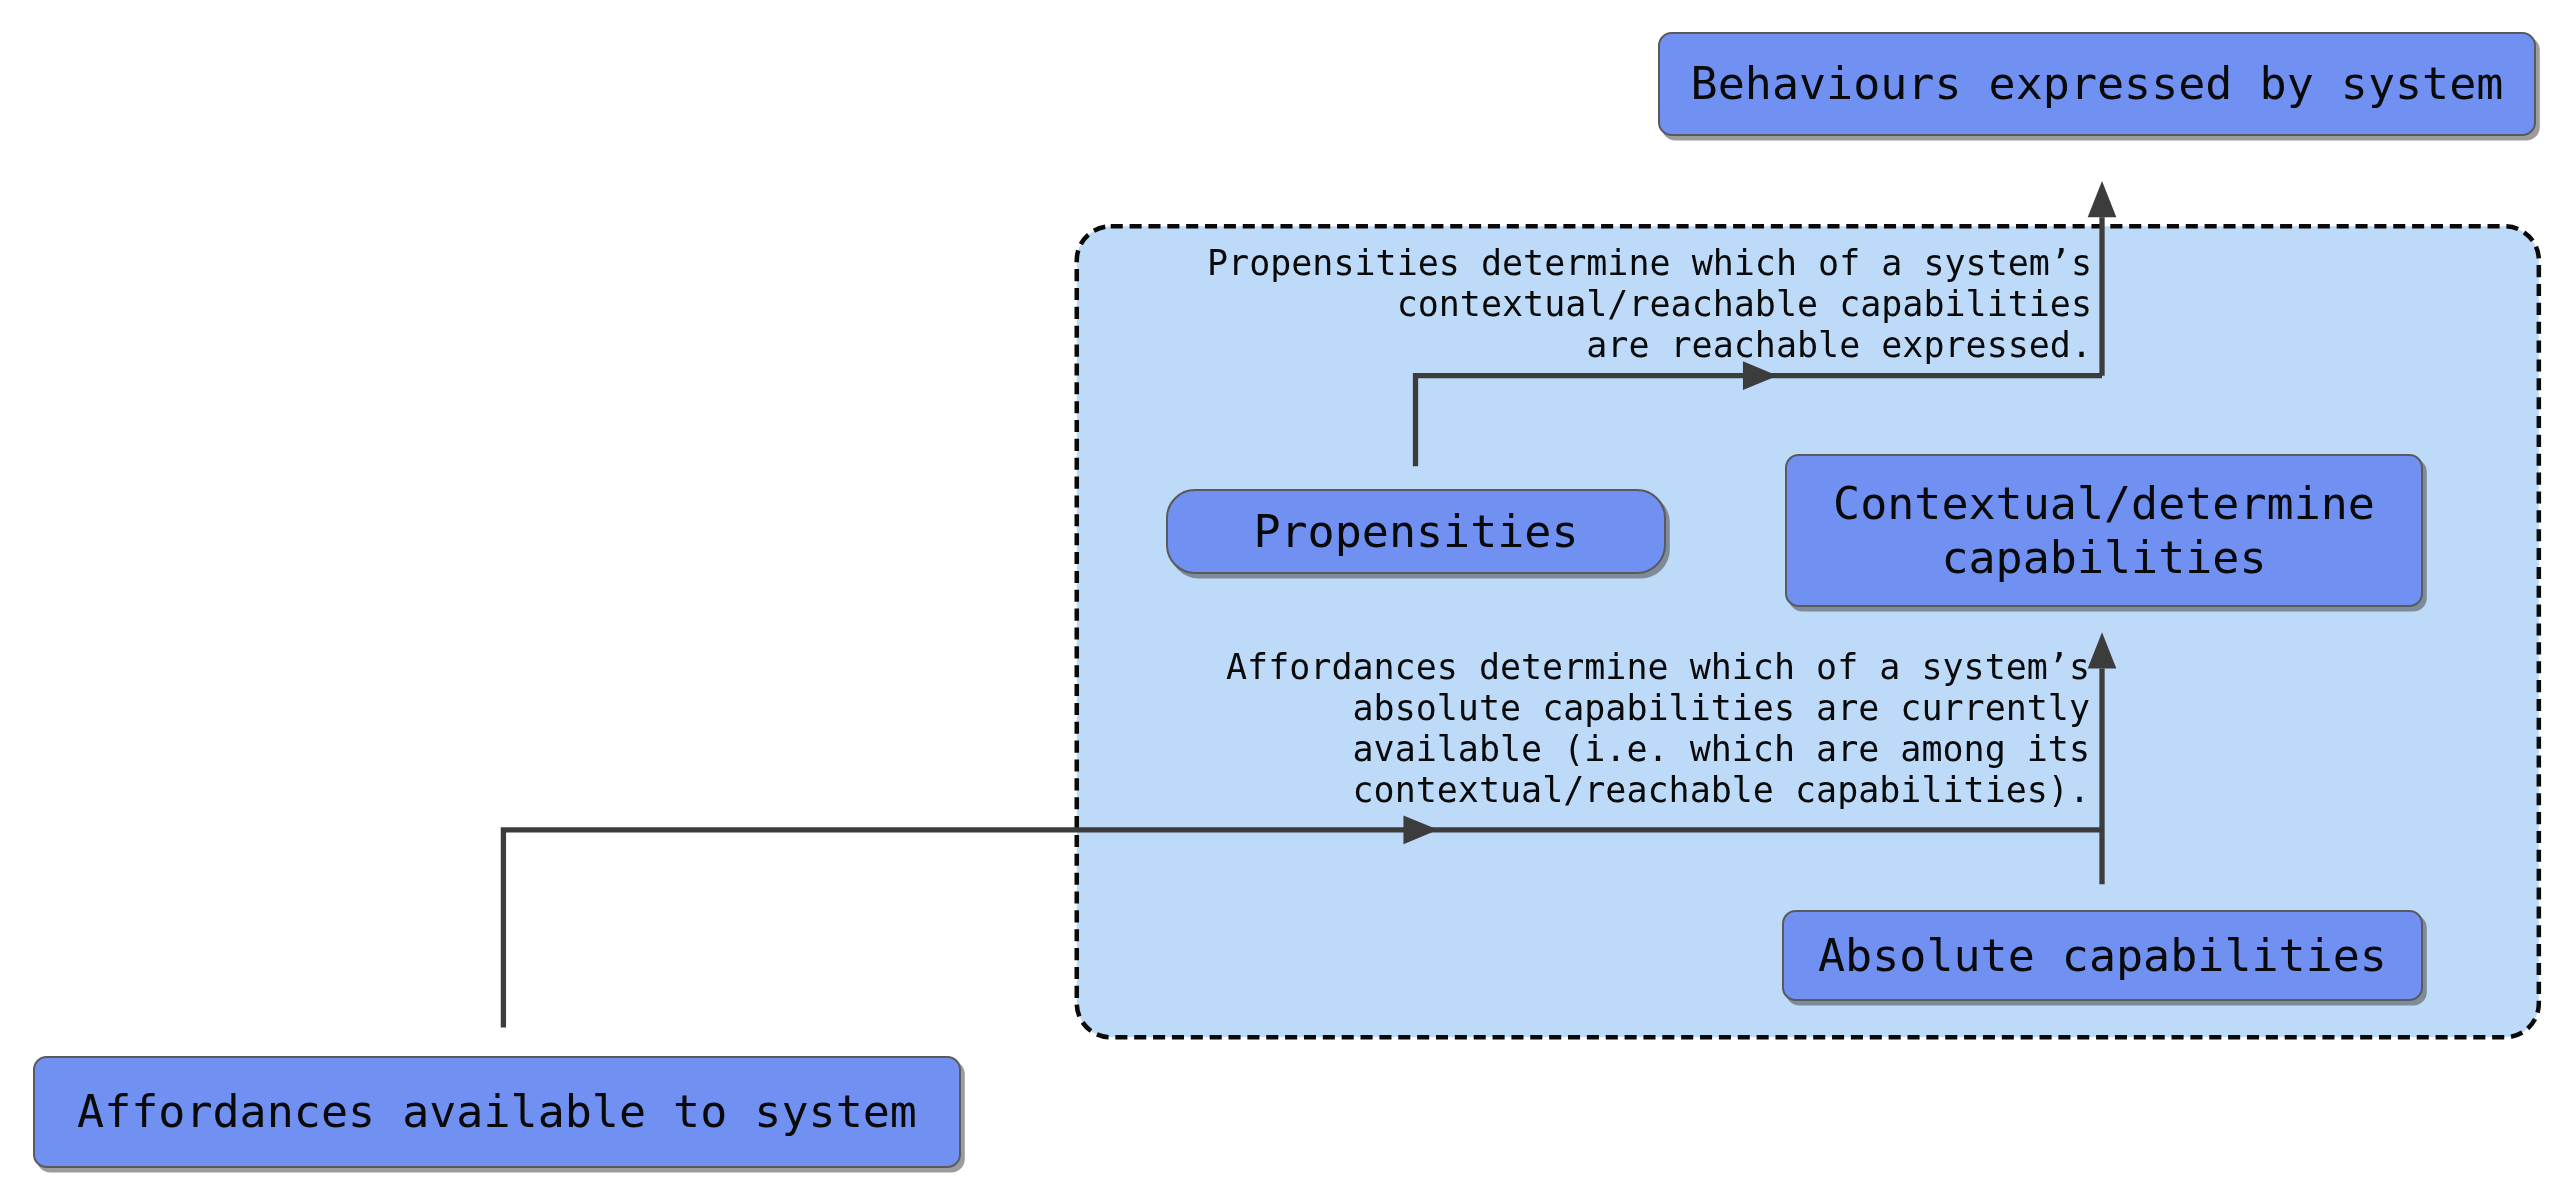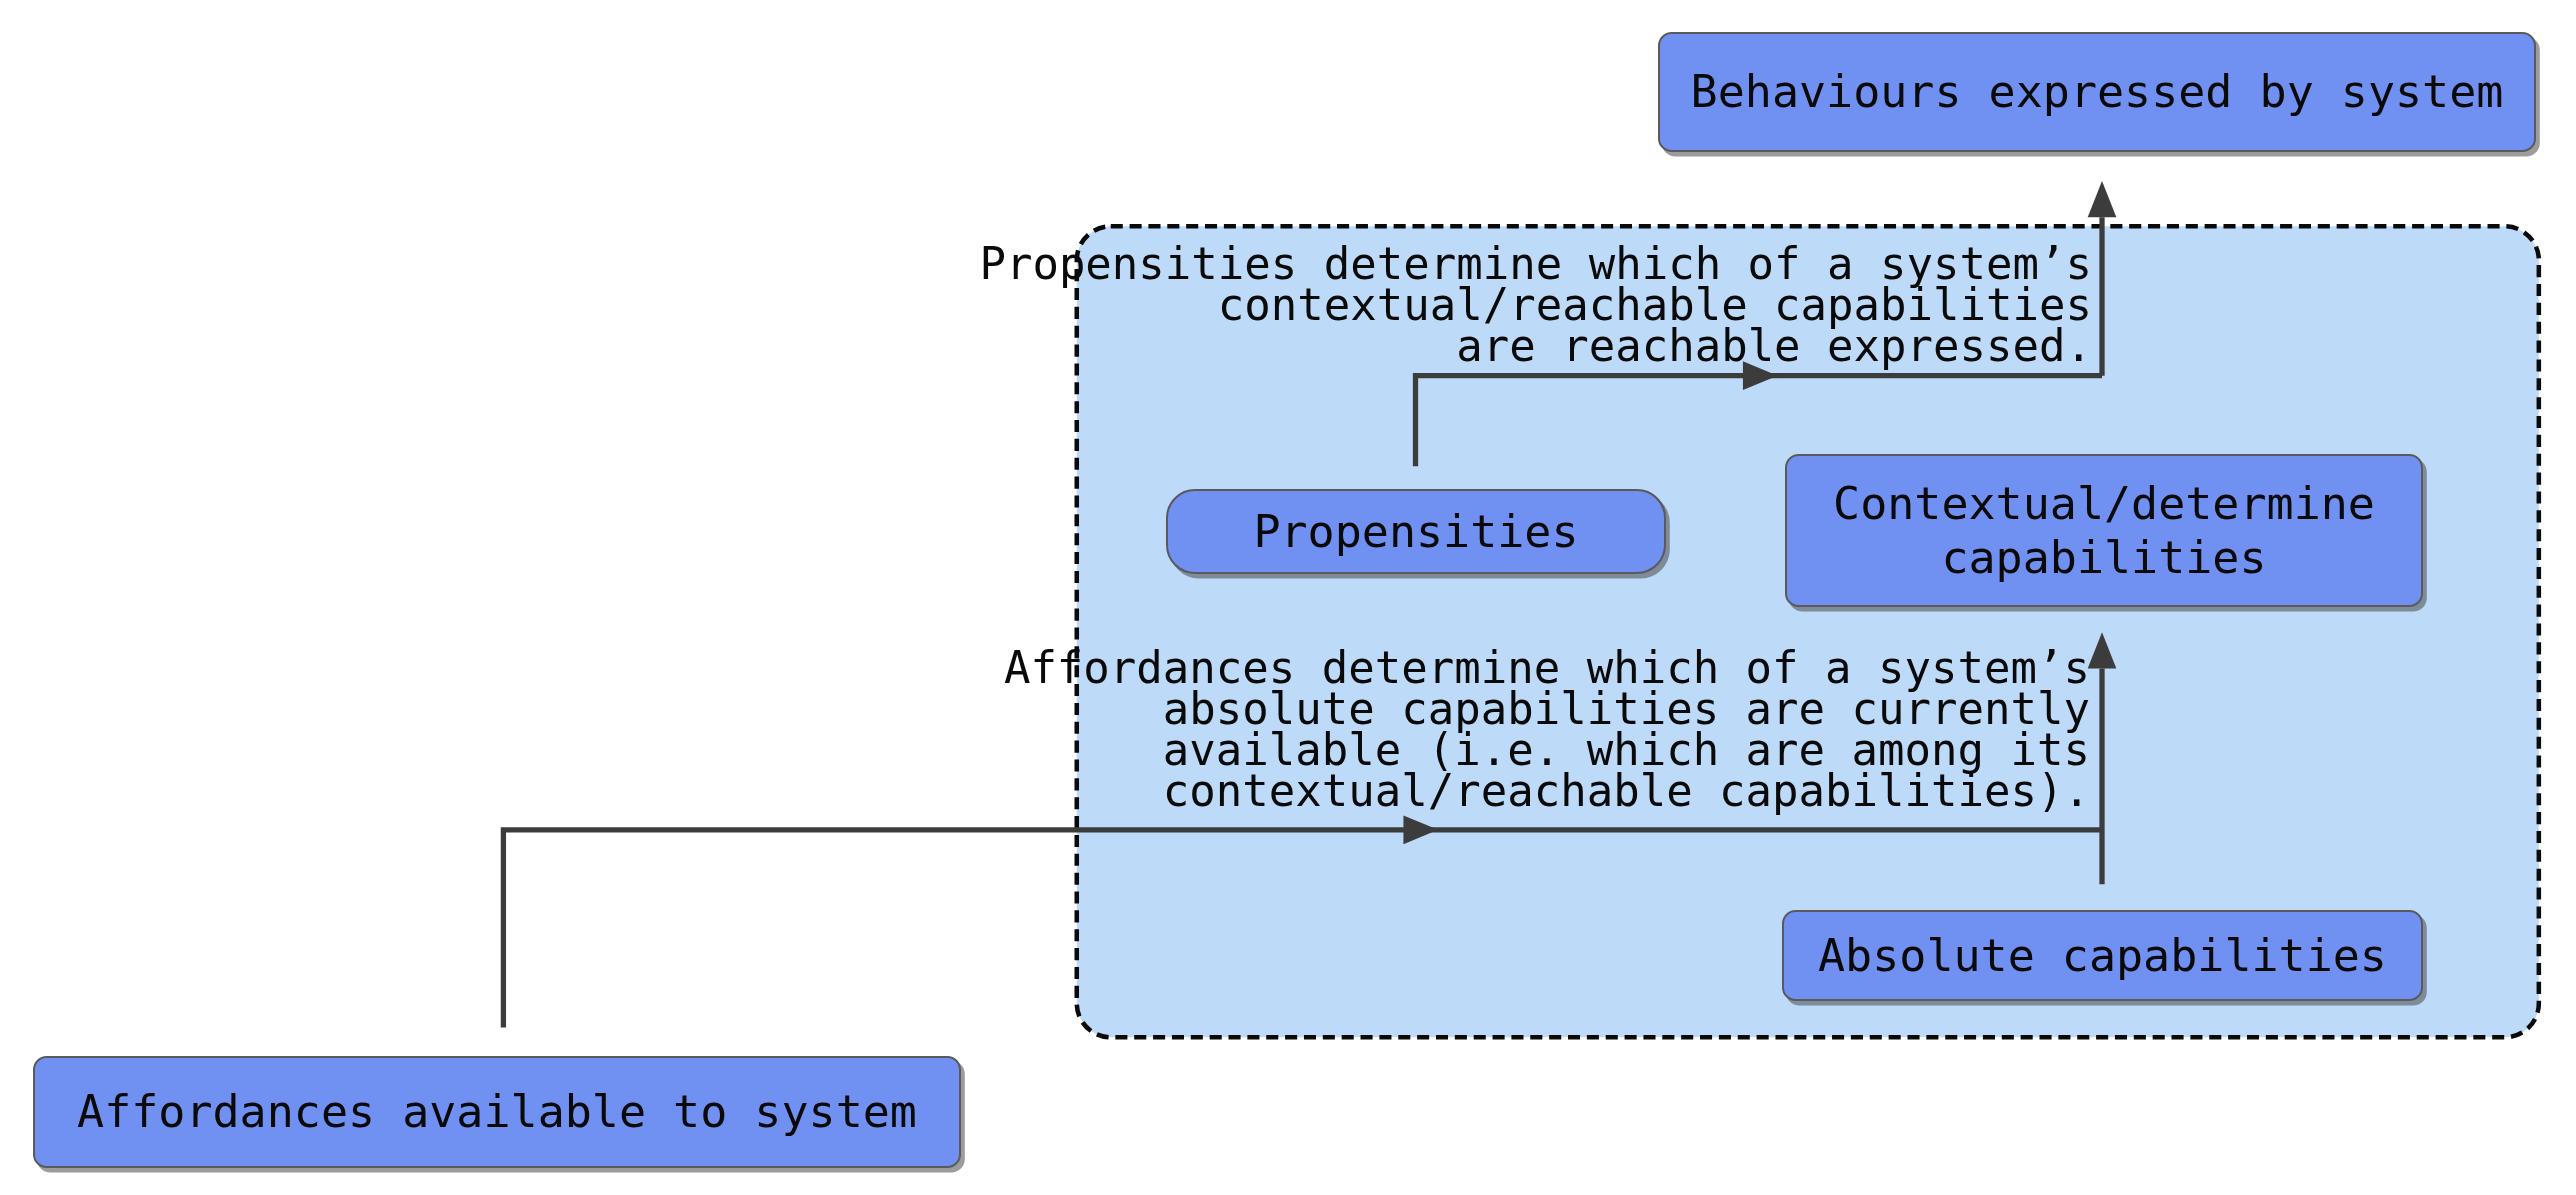--- a/index.html
+++ b/index.html
@@ -40,30 +40,30 @@
     background: var(--node-fill);
     border: 2.3px solid var(--node-border);
     border-radius: 13.6px;
     box-shadow: 3.8px 4.5px 0 var(--node-shadow);
     color: var(--text);
     font-size: 45px;
     line-height: 54px;
     text-align: center;
     white-space: nowrap;
   }
-  #node-behaviours  { left: 1658px; top: 32px;   width: 878px; height: 120px; }
+  #node-behaviours  { left: 1658px; top: 32px;   width: 878px; height: 104px; }
   #node-propensities{ left: 1166px; top: 489px;  width: 500px;  height: 85px; border-radius: 29px; }
   #node-contextual  { left: 1785px; top: 454px;  width: 638px;  height: 153px; }
   #node-absolute    { left: 1782px; top: 910px; width: 641px;  height: 91px; }
   #node-affordances { left: 33px;   top: 1056px; width: 928px; height: 112px; }
   .caption {
     position: absolute;
     text-align: right;
     color: var(--text);
-    font-size: 44px;
+    font-size: 35px;
     line-height: 41px;
     white-space: nowrap;
   }
   #caption-propensities { right: 484px; top: 243px; }
   #caption-affordances  { right: 486px; top: 647px; }
 </style>
 </head>
 <body>
 
 <div id="canvas">

